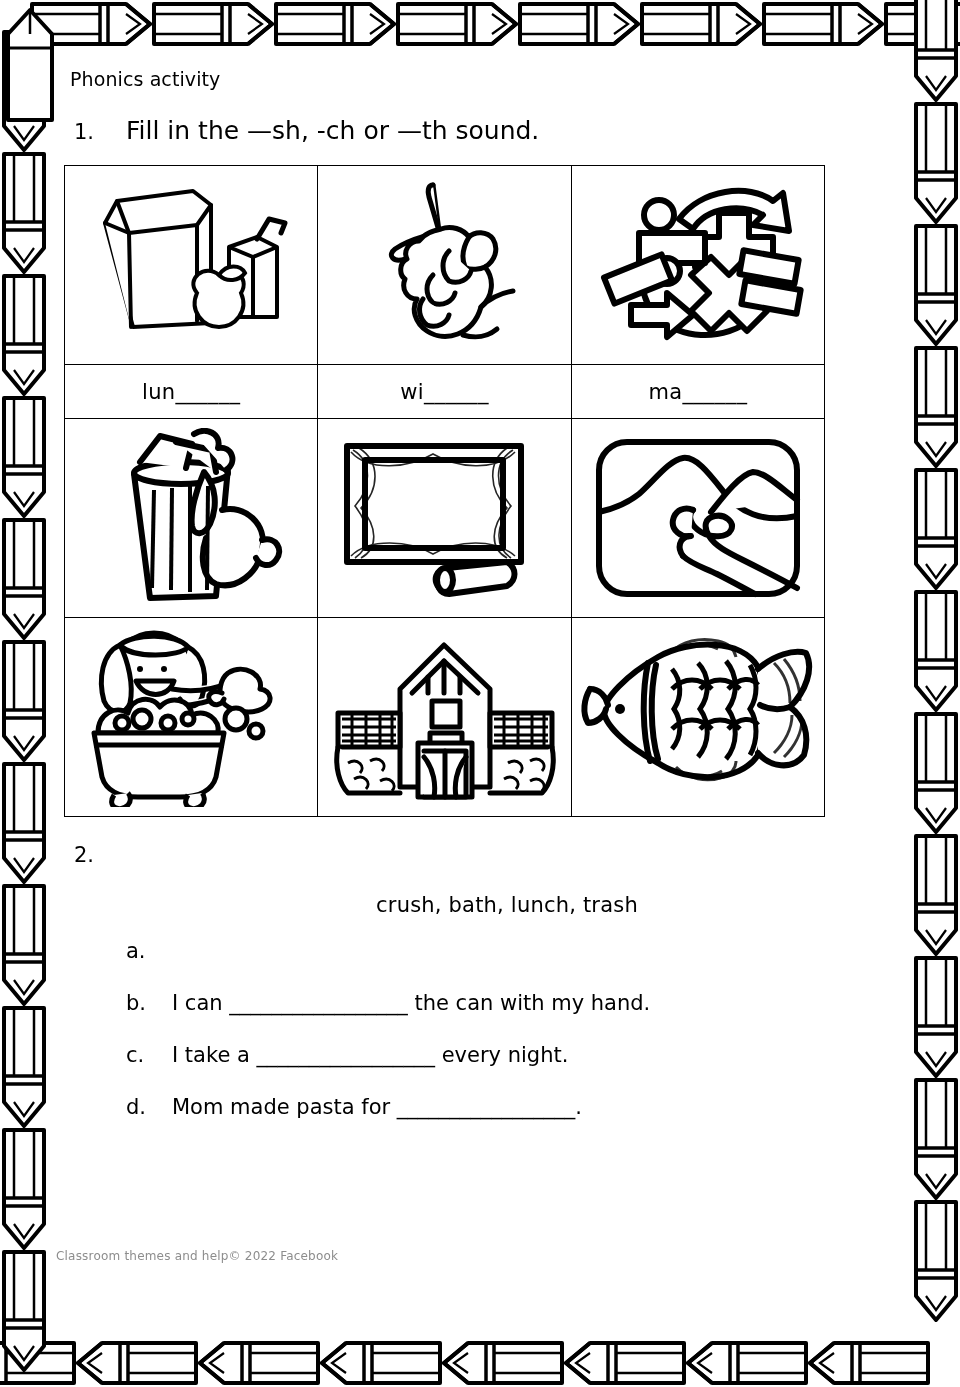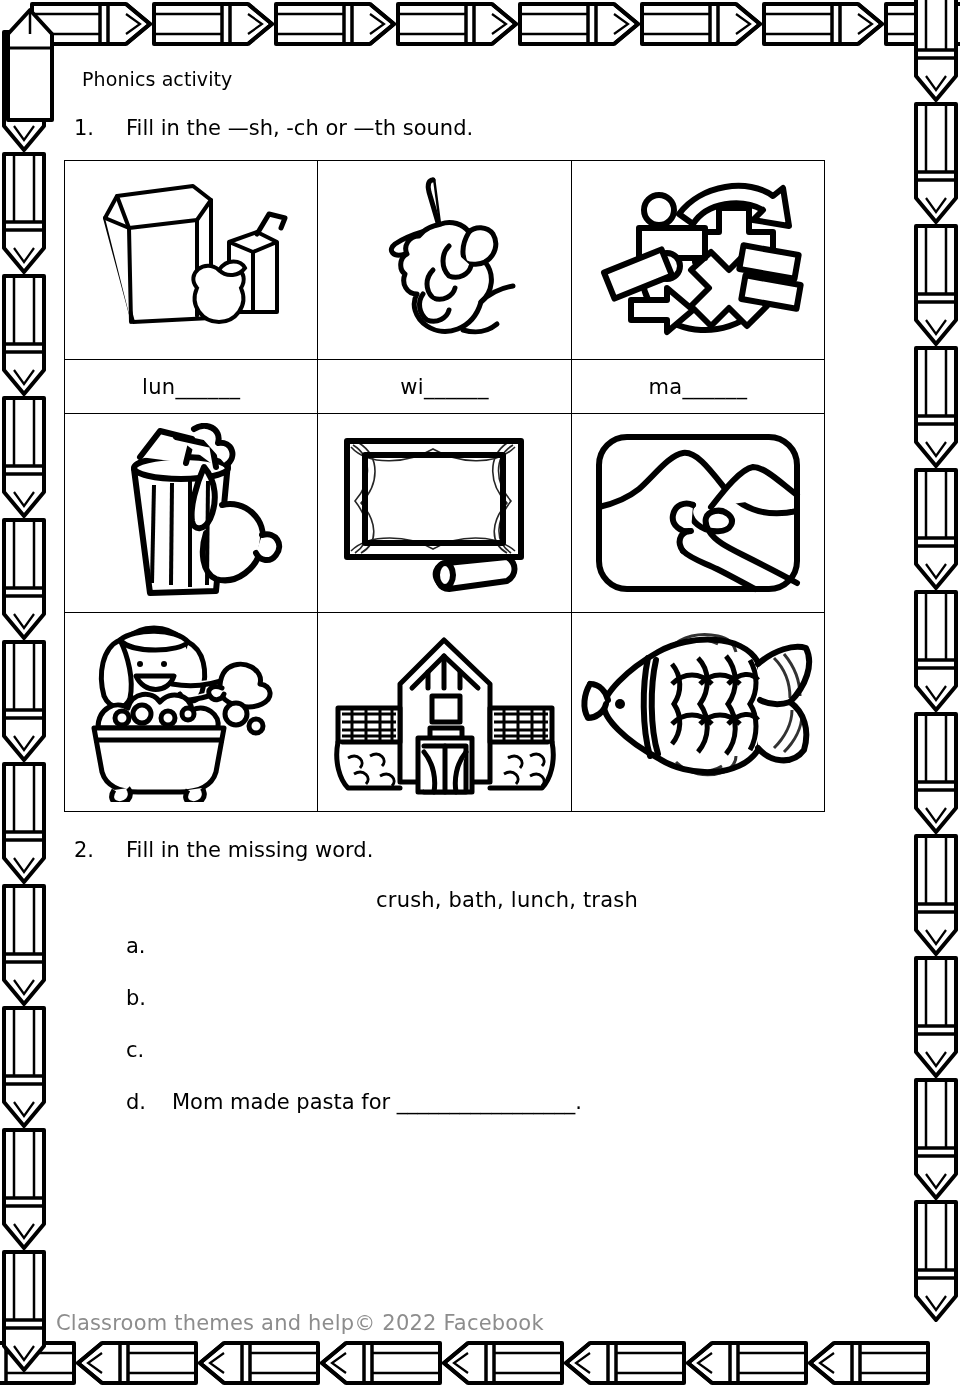--- a/index.html
+++ b/index.html
@@ -29,36 +29,36 @@
     left: 56px;
     top: 46px;
     width: 848px;
     height: 1285px;
   }
 
   .title {
     font-size: 19px;
     color: #000;
     letter-spacing: 0.1px;
-    margin: 0 0 0 26px;
+    margin: 0 0 0 14px;
     padding-top: 22px;
   }
 
   .q-line {
     display: flex;
     align-items: baseline;
     margin: 26px 0 0 18px;
     font-size: 21px;
   }
   .q-num {
     width: 52px;
     flex: 0 0 52px;
     font-size: 21px;
   }
-  .q-text { font-size: 21px; }
+  .q-text { font-size: 25px; }
 
   
   table.pic-table {
     border-collapse: collapse;
     margin: 20px 0 0 8px;
     width: 761px;
     table-layout: fixed;
     padding-left: 24px;
   }
   table.pic-table td {
@@ -94,22 +94,22 @@
   }
   .s-letter {
     width: 46px;
     flex: 0 0 46px;
   }
   .s-text { white-space: pre; }
 
   .footer {
     position: absolute;
     left: 0px;
-    top: 1265px;
-    font-size: 21px;
+    top: 1203px;
+    font-size: 12px;
     color: #8d8d8d;
     letter-spacing: 0.2px;
   }
 </style>
 </head>
 <body>
 
 <div class="border-layer">
   <svg width="960" height="1387" viewBox="0 0 960 1387">
     <defs>
@@ -415,34 +415,35 @@
           </svg>
         </td>
       </tr>
 
     </tbody>
   </table>
 
   <div class="q2-wrap">
     <div class="q-line">
       <span class="q-num">2.</span>
-      <span class="q-text">Fill in the missing word.</span>
     </div>
 
     <div class="wordbank">crush, bath, lunch, trash</div>
 
     <div class="sentences">
       <div class="sentence">
         <span class="s-letter">a.</span>
       </div>
       <div class="sentence">
         <span class="s-letter">b.</span>
+        <span class="s-text">I can _________________ the can with my hand.</span>
       </div>
       <div class="sentence">
         <span class="s-letter">c.</span>
+        <span class="s-text">I take a _________________ every night.</span>
       </div>
       <div class="sentence">
         <span class="s-letter">d.</span>
         <span class="s-text">Mom made pasta for _________________.</span>
       </div>
     </div>
   </div>
 
   <div class="footer">Classroom themes and help© 2022 Facebook</div>
 

